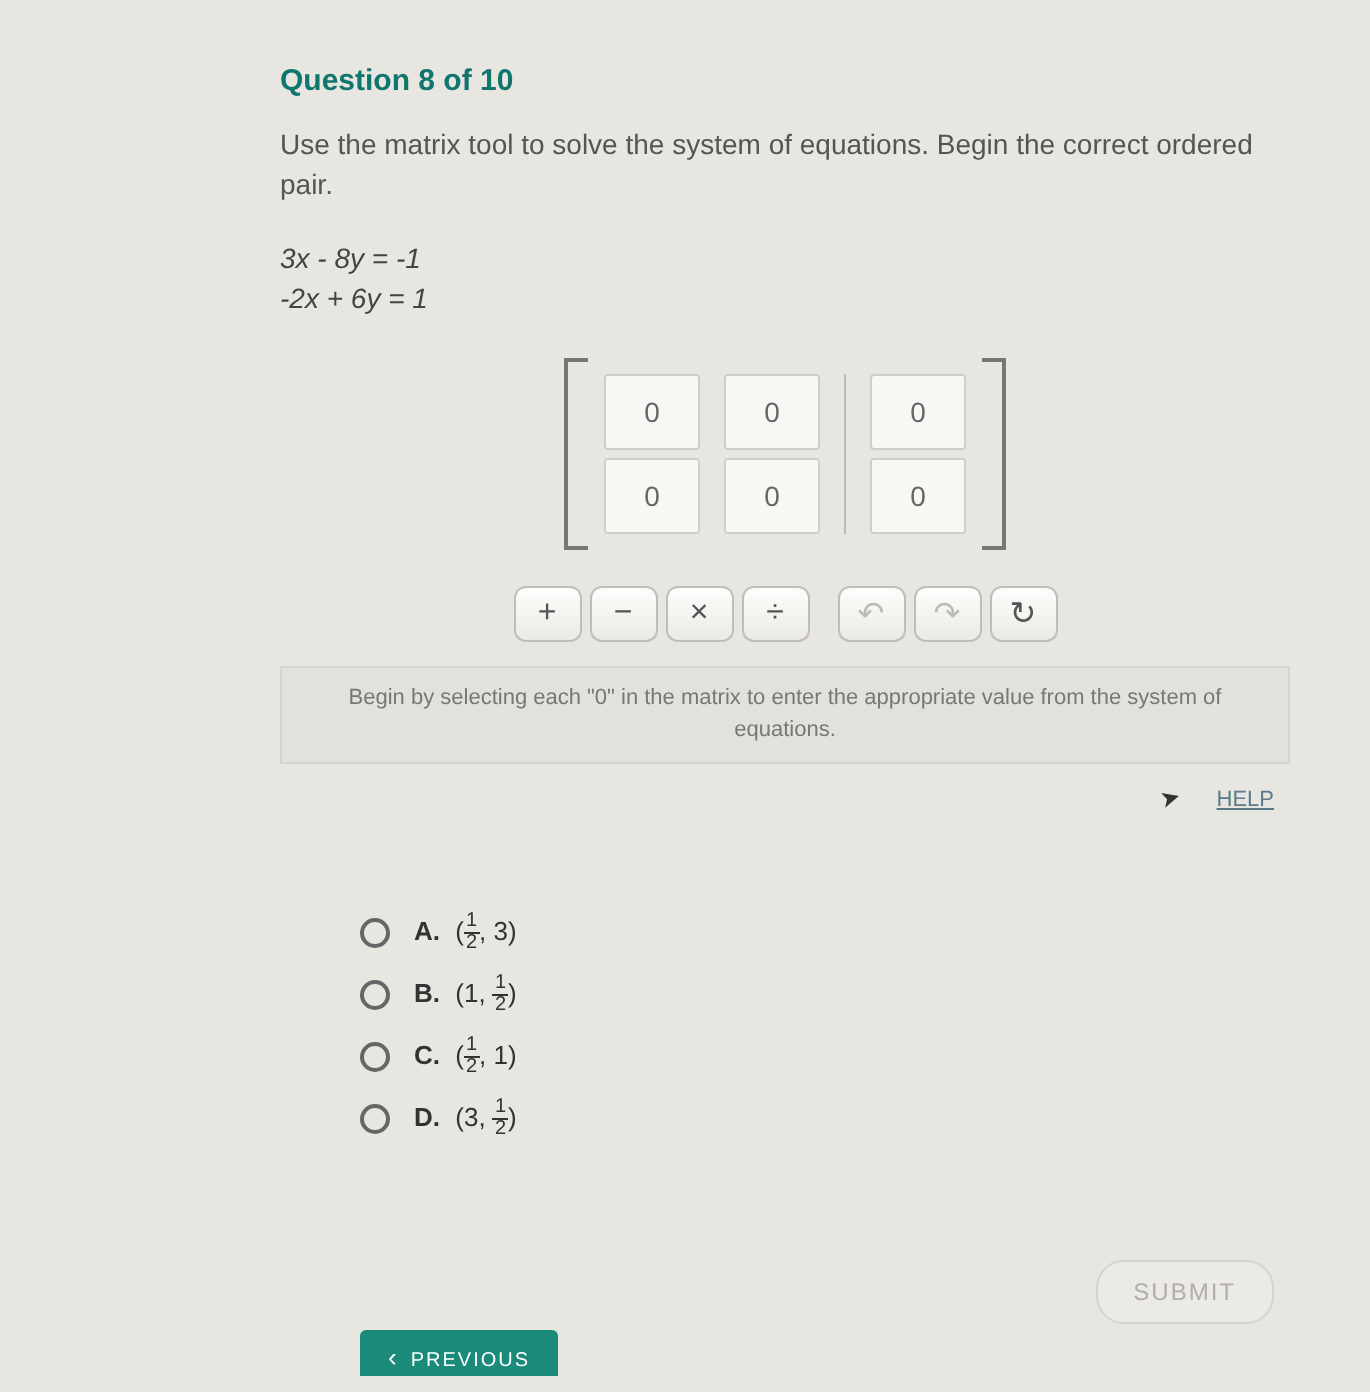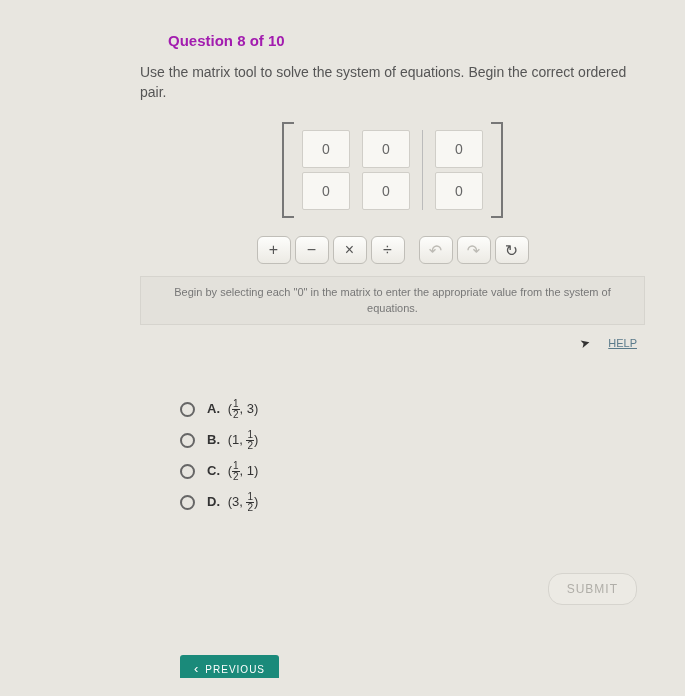--- a/index.html
+++ b/index.html
@@ -8,23 +8,22 @@
       background: #e8e6e0;
       width: 685px;
       height: 696px;
       padding: 32px 40px 20px 140px;
       color: #4a4a4a;
       position: relative;
     }
     .question-title {
       font-size: 15px;
       font-weight: bold;
-      color: #a21caf;
+      color: #0f766e;
       margin-bottom: 14px;
-      margin-left: 28px;
     }
     .instruction {
       font-size: 14px;
       color: #555;
       margin-bottom: 18px;
       line-height: 1.4;
     }
     .equations {
       font-size: 14px;
       font-style: italic;
@@ -169,21 +168,21 @@
       padding: 8px 18px;
       border: 1px solid #d6d4ce;
       background: #eceae4;
       color: #b0aea8;
       font-size: 12px;
       letter-spacing: 1px;
       border-radius: 14px;
     }
     .prev-btn {
       position: absolute;
-      bottom: 18px;
+      bottom: 8px;
       left: 180px;
       background: #1a8a7a;
       color: #fff;
       font-size: 10px;
       padding: 6px 14px 2px 14px;
       border-radius: 3px 3px 0 0;
       letter-spacing: 1px;
     }
     .prev-btn::before {
       content: "‹";
@@ -192,20 +191,22 @@
     }
   </style>
 </head>
 <body>
 
 <div class="question-title">Question 8 of 10</div>
 
 <div class="instruction">Use the matrix tool to solve the system of equations. Begin the correct ordered pair.</div>
 
 <div class="equations">
+  <div>3<span class="var">x</span> - 8<span class="var">y</span> = -1</div>
+  <div>-2<span class="var">x</span> + 6<span class="var">y</span> = 1</div>
 </div>
 
 <div class="matrix-area">
   <div class="matrix">
     <div class="bracket left"></div>
     <div class="matrix-grid">
       <div class="cell">0</div>
       <div class="cell">0</div>
       <div class="cell">0</div>
       <div class="cell">0</div>

